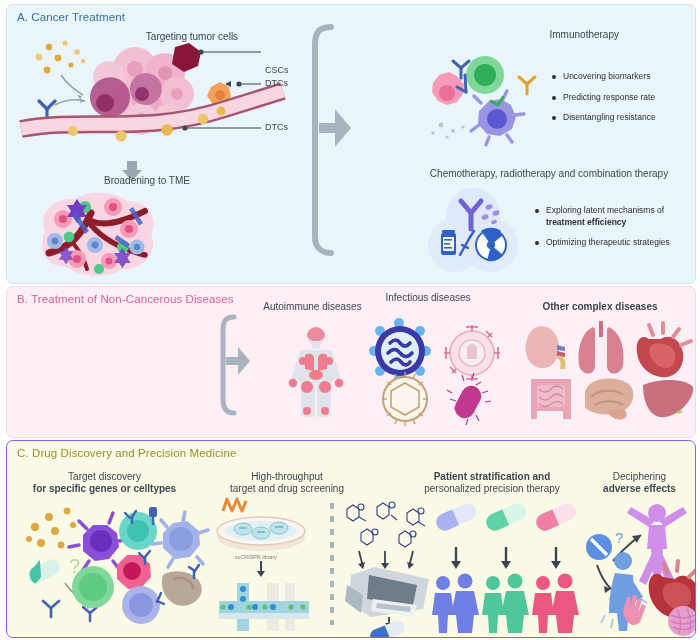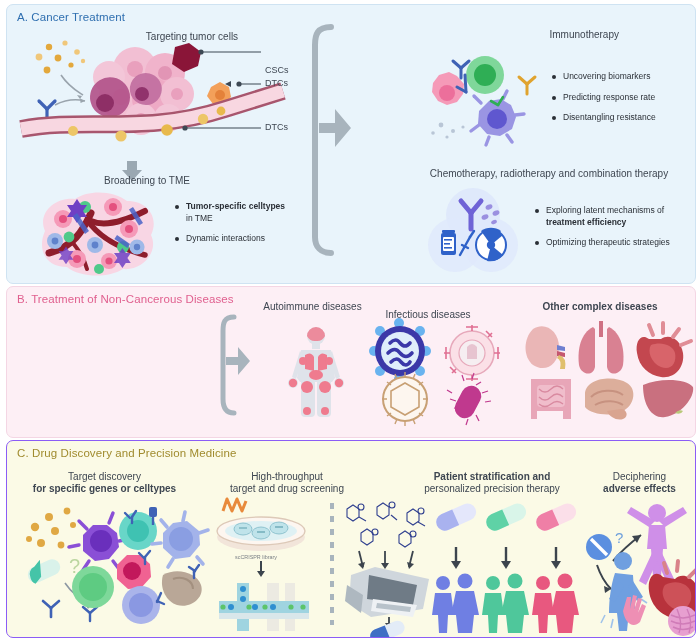--- a/index.html
+++ b/index.html
@@ -164,29 +164,20 @@
           </g>
           <g fill="#4a63c8" opacity=".85">
             <path d="M44 22 l12 18 l-4 3 l-12 -18 z"></path>
             <path d="M100 16 l10 16 l-4 2.6 l-10 -16 z"></path>
             <path d="M84 44 l13 9 l-2.6 4 l-13 -9 z"></path>
           </g>
         </g>
       </svg>
     </div>
 
-    <div class="bul" style="top:196px;left:168px;width:125px;">
-      <div class="row">
-        <b>Tumor-specific celltypes</b><br>
-        <span>in TME</span>
-      </div>
-      <div class="row">
-        <span>Dynamic interactions</span>
-      </div>
-    </div>
 
     <div class="ill" style="top:18px;left:300px;">
       <svg width="56" height="240" viewBox="0 0 56 240">
         <path d="M24 4 C10 4 8 12 8 22 L8 214 C8 224 14 230 24 230" stroke="#a8b4bd" stroke-width="6" fill="none" stroke-linecap="round"></path>
         <path d="M12 100 h16 v-14 l16 19 l-16 19 v-14 h-16 z" fill="#a8b4bd"></path>
       </svg>
     </div>
 
     <div class="sub" style="top:24px;left:422px;width:190px;text-align:right;">Immunotherapy</div>
 
@@ -304,21 +295,21 @@
 
 
     <div class="ill" style="top:26px;left:211px;">
       <svg width="38" height="105" viewBox="0 0 38 105">
         <path d="M16 4 C6 4 5 10 5 18 L5 86 C5 94 8 100 16 100" stroke="#a8b4bd" stroke-width="5" fill="none" stroke-linecap="round"></path>
         <path d="M8 44 h12 v-10 l12 14 l-12 14 v-10 h-12 z" fill="#a8b4bd"></path>
       </svg>
     </div>
 
     <div class="sub" style="top:14px;left:253px;width:105px;text-align:center;">Autoimmune diseases</div>
-    <div class="sub" style="top:22px;left:371px;width:100px;">Infectious diseases</div>
+    <div class="sub" style="top:5px;left:371px;width:100px;">Infectious diseases</div>
     <div class="sub" style="top:14px;left:528px;width:130px;font-weight:bold;">Other complex diseases</div>
 
     <div class="ill" style="top:34px;left:280px;">
       <svg width="58" height="100" viewBox="0 0 58 100">
         <g fill="#dfe3ea">
           <path d="M29 6 a9 9 0 0 1 9 9 a9 9 0 0 1 -9 9 a9 9 0 0 1 -9 -9 a9 9 0 0 1 9 -9 z"></path>
           <rect x="25" y="22" width="8" height="6"></rect>
           <path d="M14 29 h30 l4 28 l-3 4 h-32 l-3 -4 z"></path>
           <path d="M13 30 l-8 26 l4 2 l8 -22 z"></path>
           <path d="M45 30 l8 26 l-4 2 l-8 -22 z"></path>

